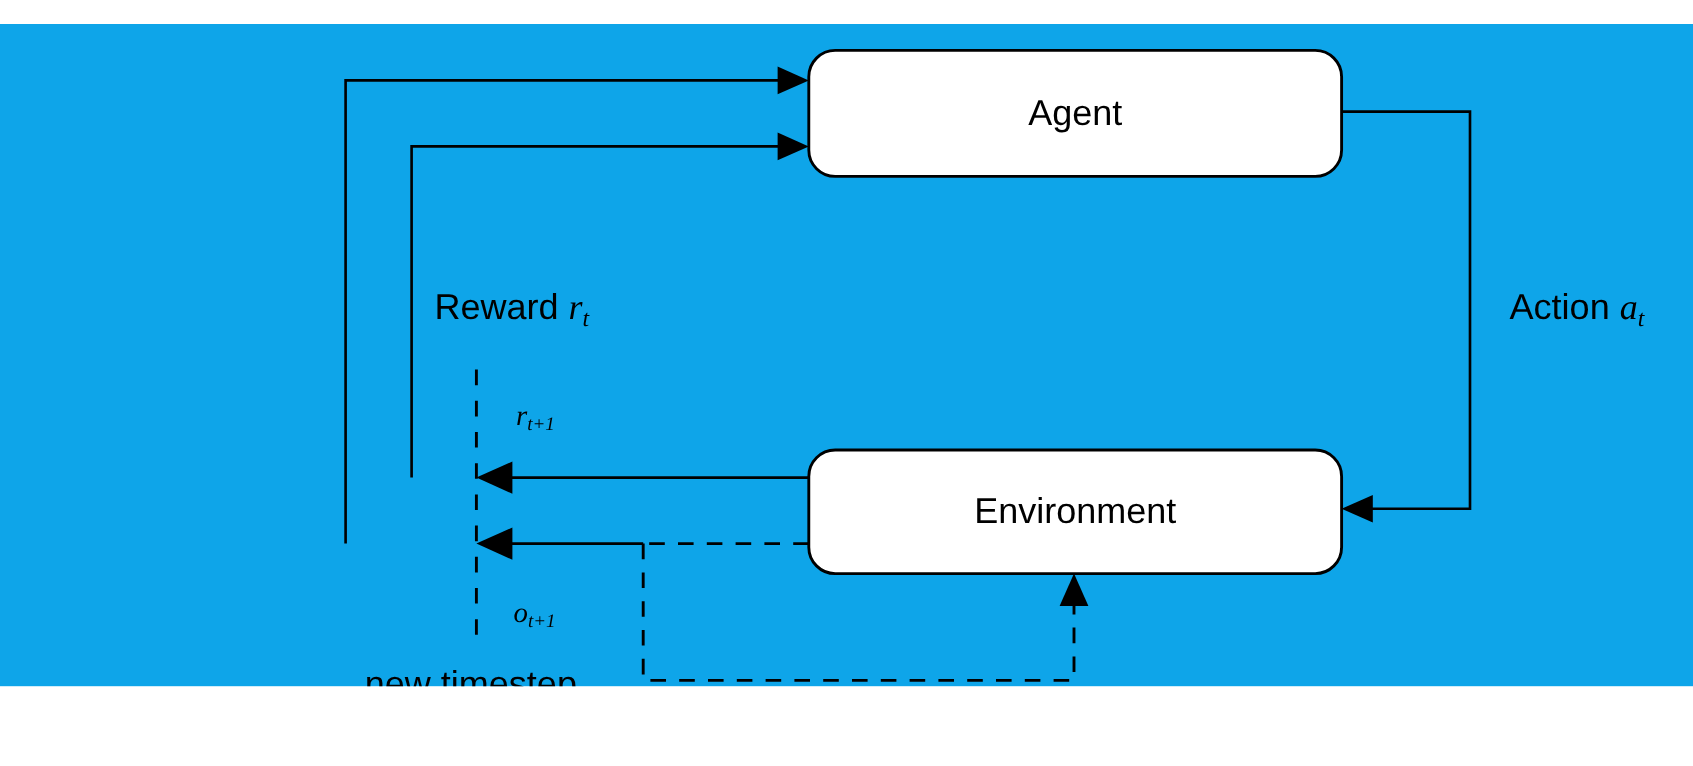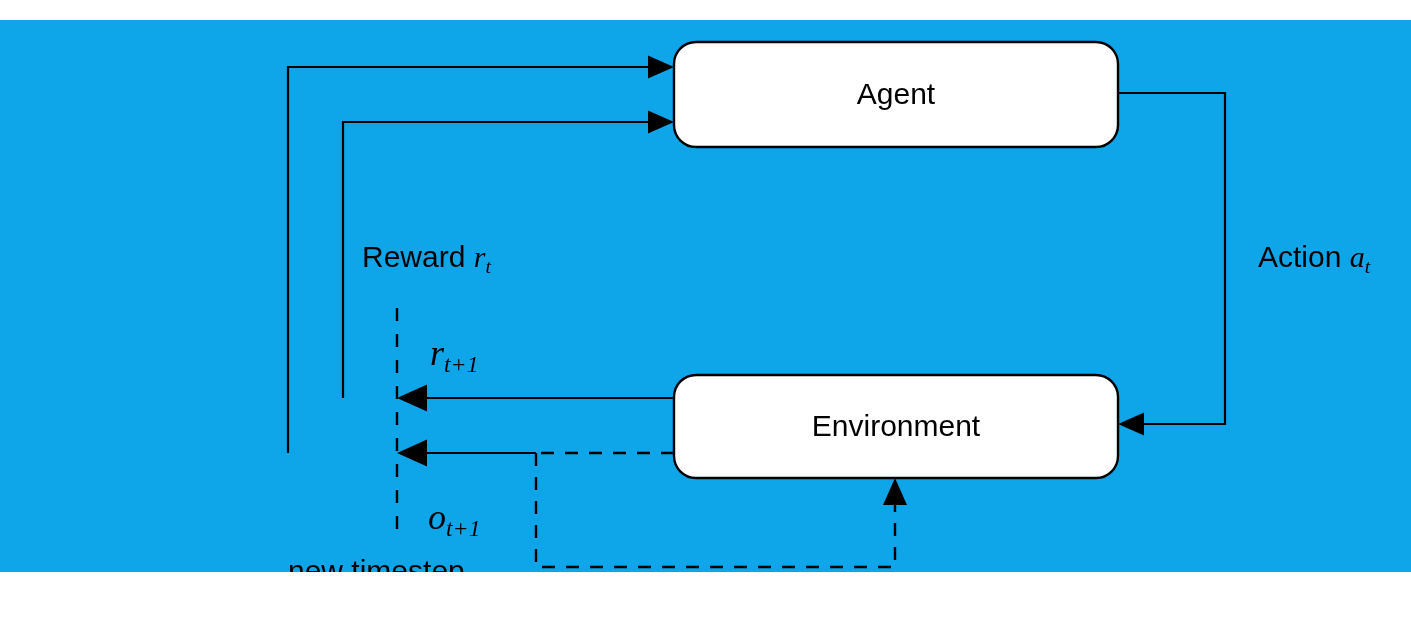--- a/index.html
+++ b/index.html
@@ -66,21 +66,21 @@
     position: absolute;
     font-family: "Liberation Sans", sans-serif;
     color: #000000;
     white-space: nowrap;
     line-height: 1;
   }
   .lbl-main {
     font-size: 30px;
   }
   .lbl-sub {
-    font-size: 36px;
+    font-size: 24px;
   }
   .var {
     font-style: italic;
     font-family: "Liberation Serif", serif;
   }
   .sub {
     font-size: 0.66em;
     vertical-align: -0.28em;
     font-style: italic;
     font-family: "Liberation Serif", serif;
@@ -137,16 +137,16 @@
   </div>
 
   <div class="edge-label lbl-sub" style="left:430px; top:315px;">
     <span class="var">r</span><span class="sub">t+1</span>
   </div>
 
   <div class="edge-label lbl-sub" style="left:428px; top:479px;">
     <span class="var">o</span><span class="sub">t+1</span>
   </div>
 
-  <div class="edge-label lbl-main" style="left:288px; top:536px;">new timestep</div>
+  <div class="edge-label lbl-main" style="left:304px; top:536px;">new timestep</div>
 
 
 </div>
 
 </body></html>

